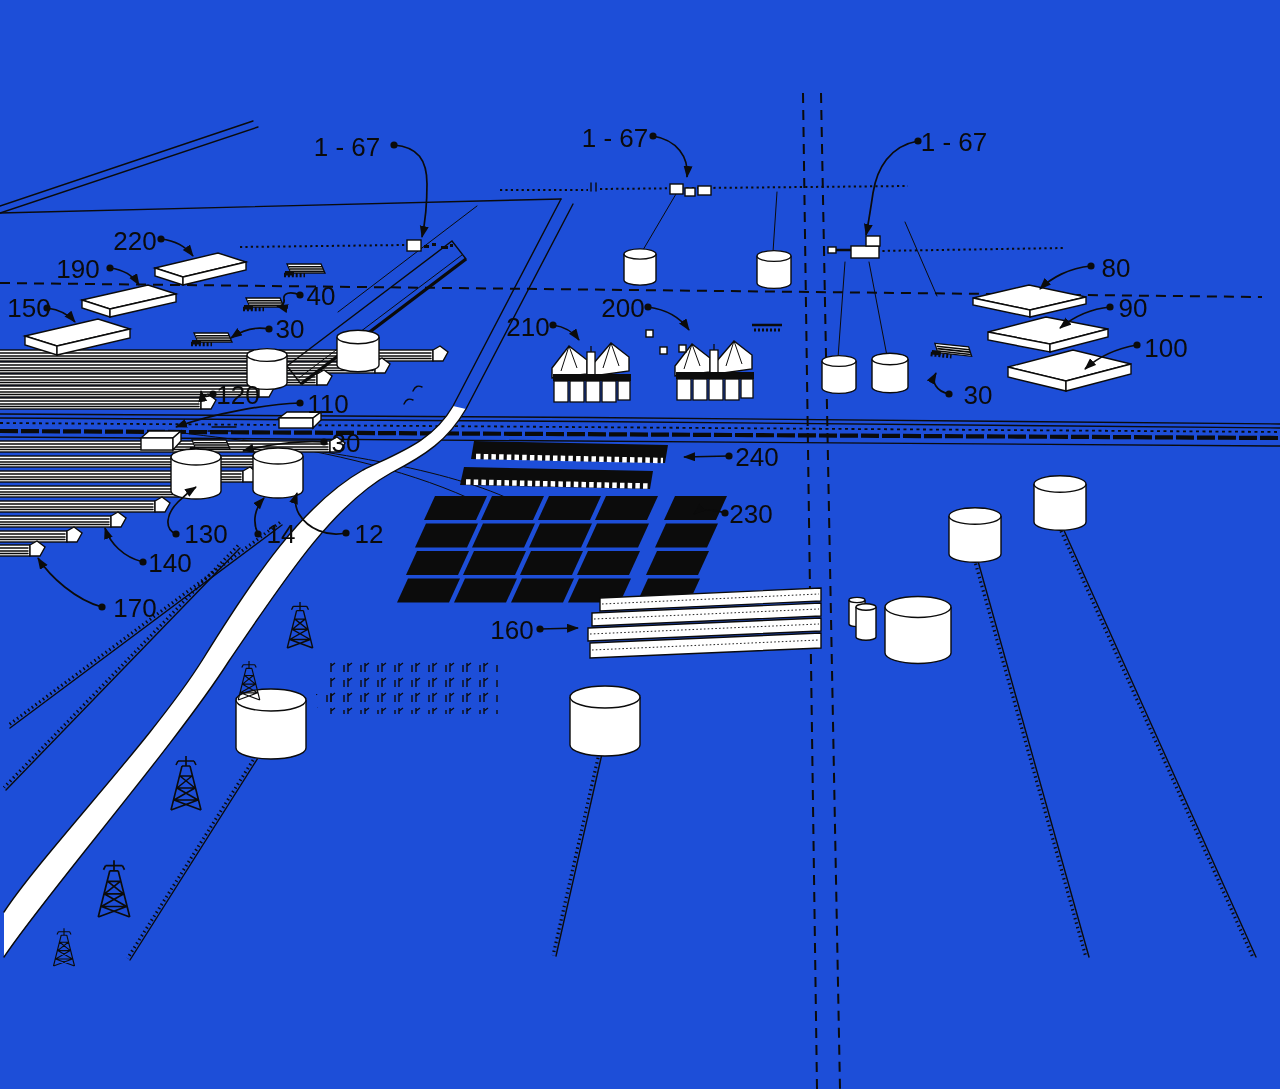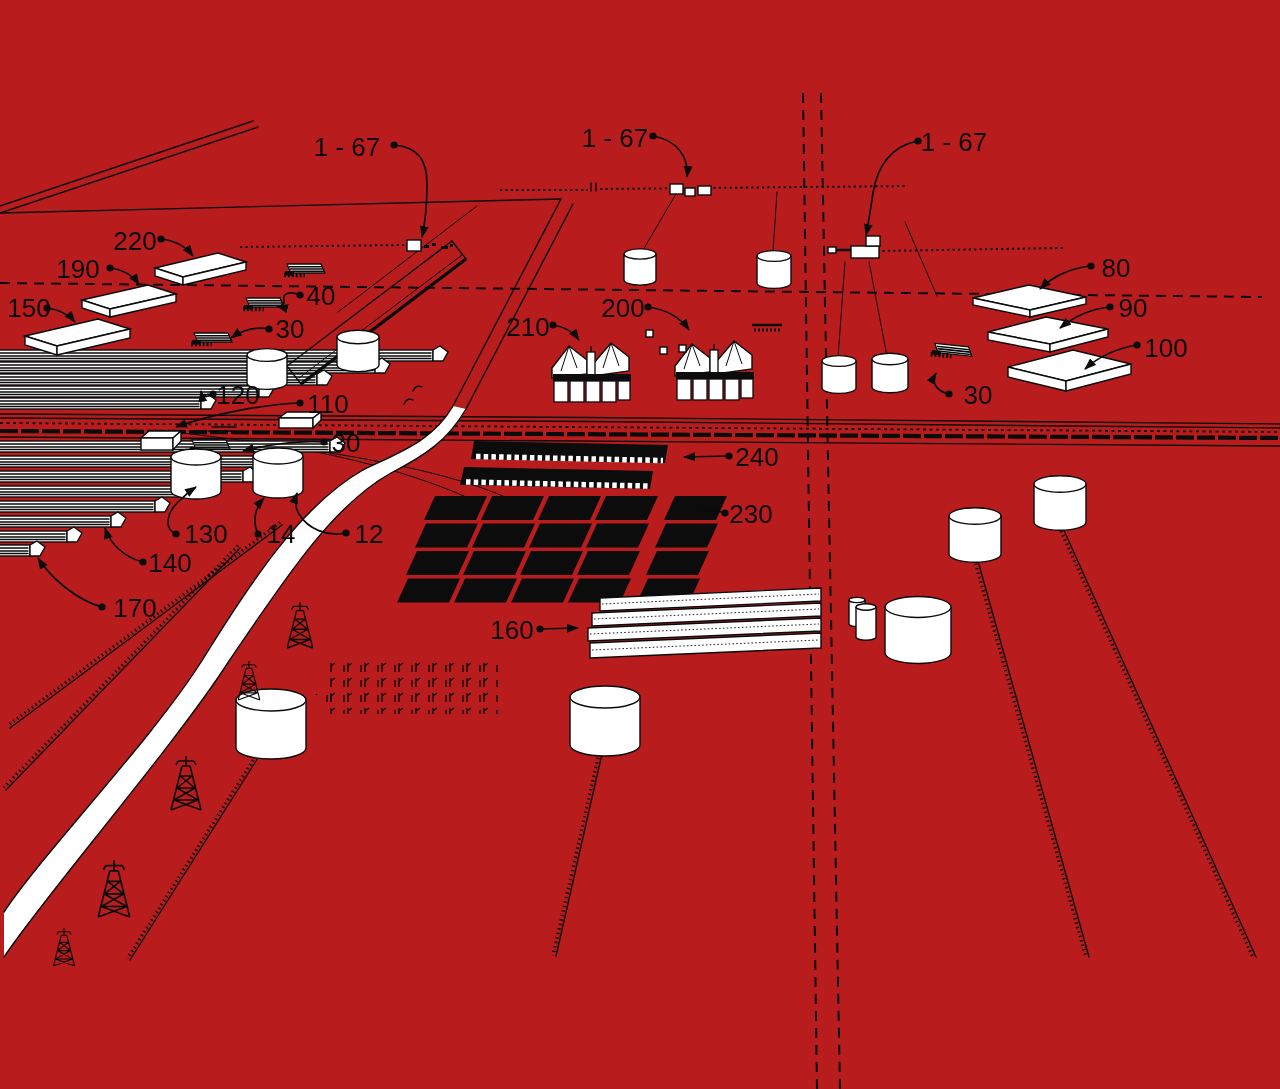--- a/index.html
+++ b/index.html
@@ -1,16 +1,16 @@
 <!DOCTYPE html>
 <html><head>
 <meta charset="utf-8">
 <style>
   html,body{margin:0;padding:0;background:#ffffff;}
-  #stage{width:1280px;height:1089px;position:relative;background:#b91c1c;}
+  #stage{width:1280px;height:1089px;position:relative;background:#1d4ed8;}
   .ln{stroke:#0b0b0b;fill:none;stroke-width:1.4;stroke-linecap:round;}
   .thin{stroke-width:1;}
   .w{fill:#ffffff;stroke:#0b0b0b;stroke-width:1.4;}
   .b{fill:#0c0c0c;stroke:none;}
   .dash{stroke:#0b0b0b;fill:none;stroke-width:2;stroke-dasharray:10 7;}
   .dots{stroke:#0b0b0b;fill:none;stroke-width:2;stroke-dasharray:2.2 3.2;}
   .lead{stroke:#0b0b0b;fill:none;stroke-width:1.7;}
   .dot{fill:#0b0b0b;}
   .lbl{font-family:"Liberation Sans",sans-serif;font-size:26px;fill:#0b0b0b;text-anchor:middle;}
   .stipple{stroke:#0b0b0b;fill:none;stroke-width:.9;stroke-dasharray:1.6 2.2;}

